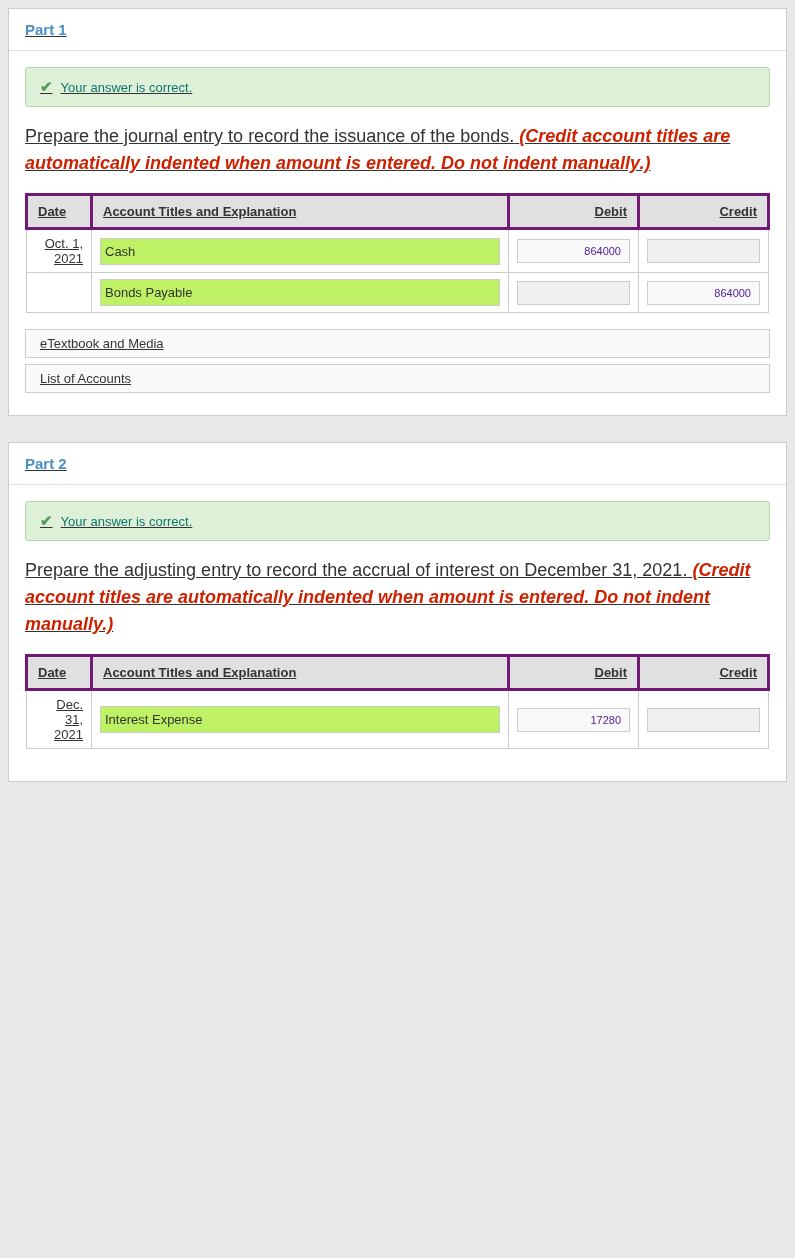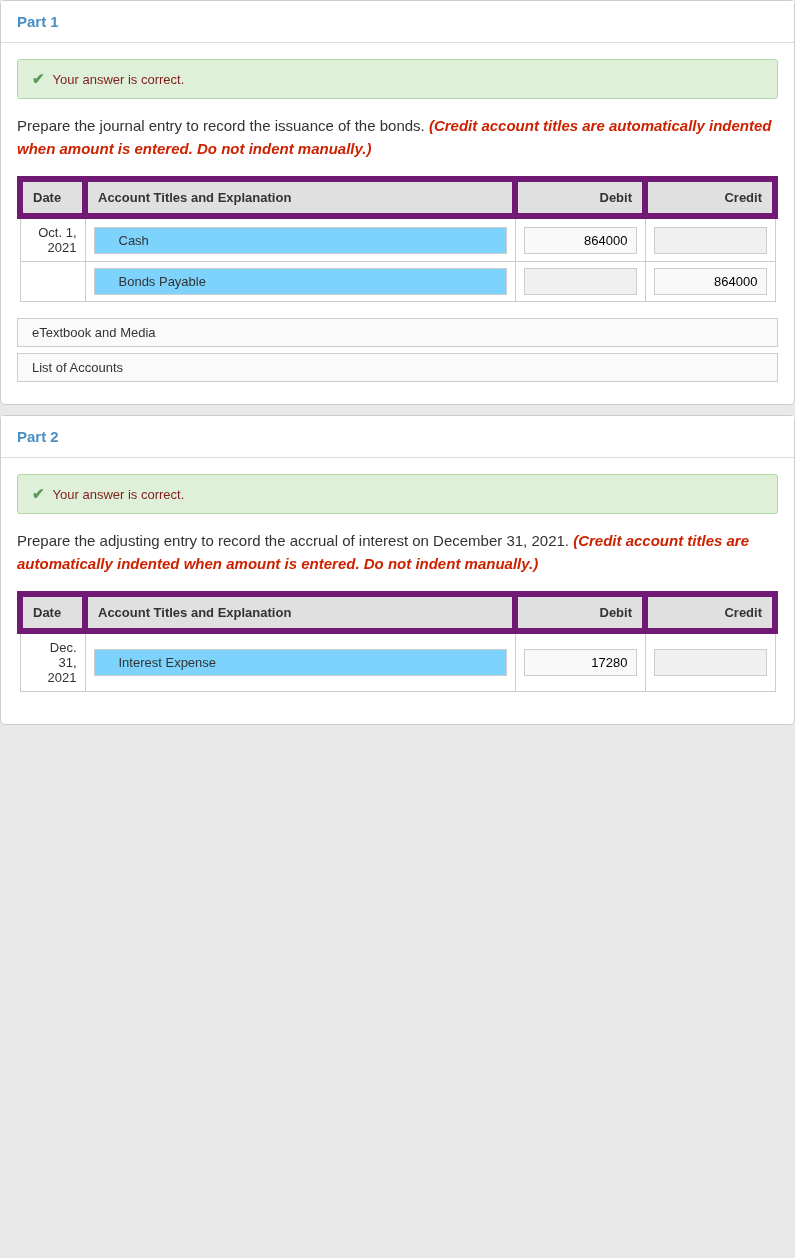--- a/index.html
+++ b/index.html
@@ -5,23 +5,24 @@
     * { box-sizing: border-box; margin: 0; padding: 0; }
     body {
       font-family: Arial, sans-serif;
       font-size: 13px;
       background: #e8e8e8;
       color: #333;
     }
 
     .section-card {
       background: #fff;
-      margin: 0;
-      border: 1px solid #ccc;
-      border-radius: 5px;
+      margin: 8px;
+      border: 1px solid #ccc;
+      border-radius: 0;
+      text-decoration: underline;
     }
 
     .part-header {
       padding: 12px 16px;
       border-bottom: 1px solid #ddd;
       background: #fff;
     }
 
     .part-title {
       color: #4a90c4;
@@ -44,26 +45,26 @@
       gap: 8px;
     }
 
     .check-icon {
       color: #5a9a5a;
       font-size: 15px;
       font-weight: bold;
     }
 
     .success-text {
-      color: #7f1d1d;
+      color: #0f766e;
       font-size: 13px;
     }
 
     .instruction-text {
-      font-size: 15px;
+      font-size: 18px;
       color: #333;
       margin-bottom: 16px;
       line-height: 1.5;
     }
 
     .instruction-italic {
       color: #cc2200;
       font-style: italic;
       font-weight: bold;
     }
@@ -76,21 +77,21 @@
 
     .journal-table thead tr {
       background: #e0e0e0;
     }
 
     .journal-table th {
       padding: 8px 10px;
       text-align: left;
       font-weight: bold;
       font-size: 13px;
-      border: 6px solid #701a75;
+      border: 3px solid #701a75;
     }
 
     .journal-table th.debit-col,
     .journal-table th.credit-col {
       text-align: right;
       width: 130px;
     }
 
     .journal-table td {
       padding: 6px 8px;
@@ -101,34 +102,34 @@
     .date-cell {
       width: 65px;
       font-size: 13px;
       text-align: right;
       vertical-align: top;
       padding-top: 10px;
     }
 
     .account-input {
       width: 100%;
-      padding: 5px 24px;
-      border: 1px solid #ccc;
-      background: #7dd3fc;
+      padding: 5px 4px;
+      border: 1px solid #ccc;
+      background: #bef264;
       font-size: 13px;
       color: #333;
     }
 
     .amount-input {
       width: 100%;
       padding: 5px 8px;
       border: 1px solid #ccc;
       background: #f9f9f9;
-      font-size: 13px;
-      color: #000000;
+      font-size: 11px;
+      color: #4c1d95;
       text-align: right;
     }
 
     .amount-input.empty {
       background: #f0f0f0;
     }
 
     .link-row {
       border: 1px solid #ccc;
       padding: 6px 14px;

